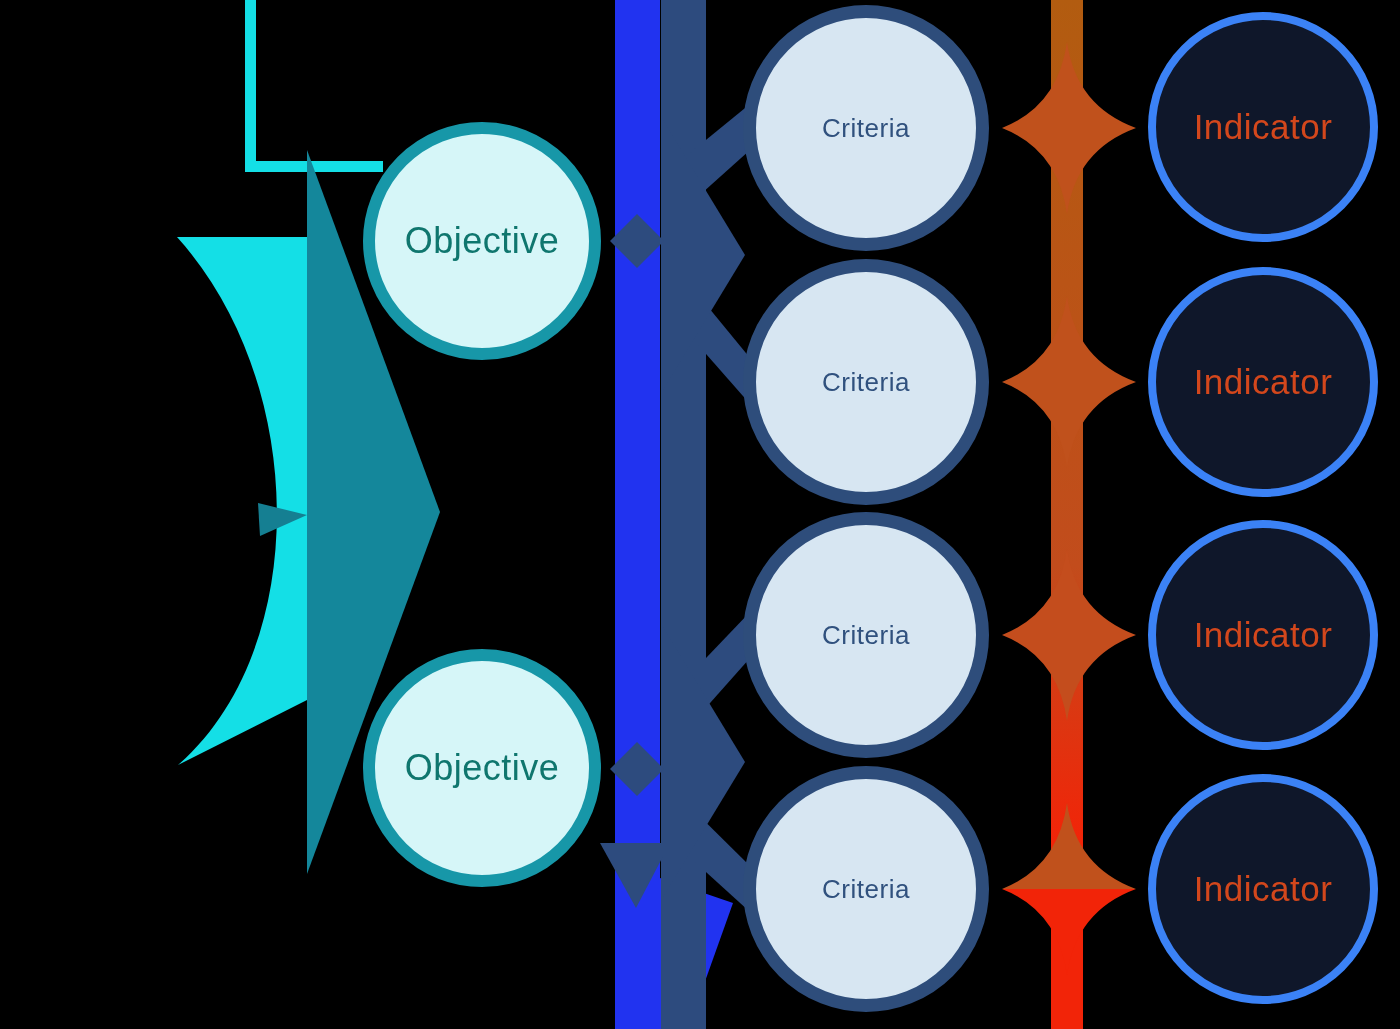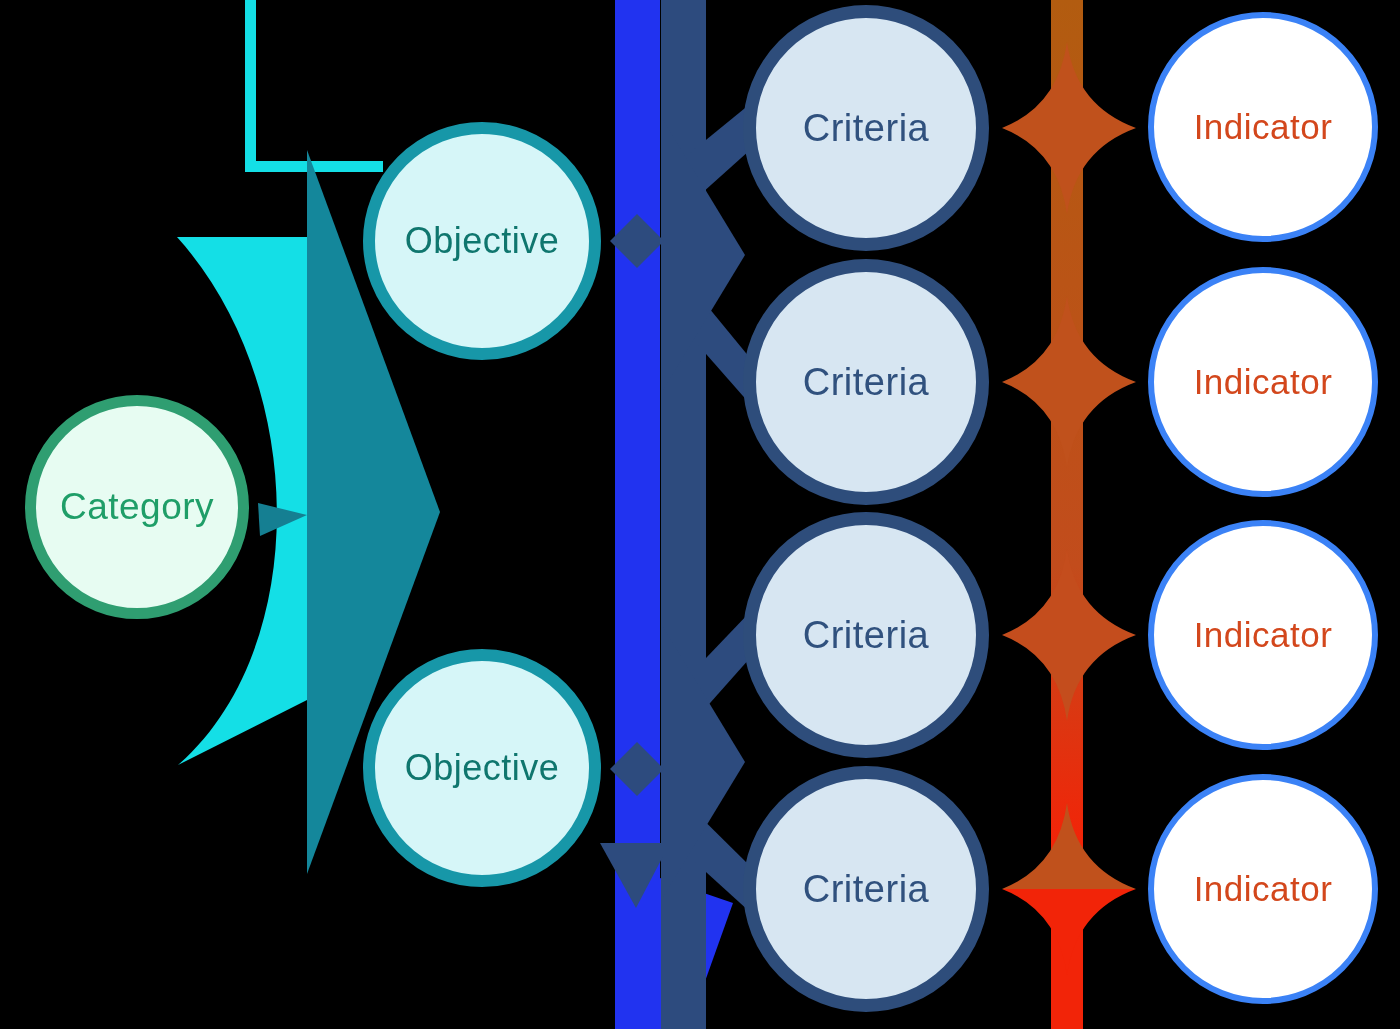--- a/index.html
+++ b/index.html
@@ -18,29 +18,29 @@
     background:#e7fcf2;border:11px solid #2f9e71;color:#1f9e68;font-size:37px;
   }
   .node-objective{
     left:363px;width:238px;height:238px;
     background:#d6f6f8;border:12px solid #1797a8;color:#0f766e;font-size:36px;
   }
   .node-objective.row-0{top:122px;}
   .node-objective.row-1{top:649px;}
   .node-criteria{
     left:743px;width:246px;height:246px;
-    background:#d7e6f2;border:13px solid #2e4d7b;color:#30517e;font-size:38px;text-align:center;
+    background:#d7e6f2;border:13px solid #2e4d7b;color:#30517e;font-size:26px;text-align:center;
   }
   .node-criteria.row-0{top:5px;}
   .node-criteria.row-1{top:259px;}
   .node-criteria.row-2{top:512px;}
   .node-criteria.row-3{top:766px;}
   .node-indicator{
     left:1148px;width:230px;height:230px;
-    background:#ffffff;border:6px solid #3b82f6;color:#d3471c;font-size:35px;
+    background:#0f172a;border:8px solid #3b82f6;color:#d3471c;font-size:35px;
   }
   .node-indicator.row-0{top:12px;}
   .node-indicator.row-1{top:267px;}
   .node-indicator.row-2{top:520px;}
   .node-indicator.row-3{top:774px;}
 </style>
 </head>
 <body>
 
 <div id="stage">
@@ -78,23 +78,20 @@
 
     <rect x="1051" y="0" width="32" height="1029" fill="url(#spineGrad)"></rect>
 
     <path d="M1002,128 Q1058,106 1067,42 Q1076,106 1136,128 Q1076,150 1067,214 Q1058,150 1002,128 Z" fill="#c0511c"></path>
     <path d="M1002,382 Q1058,360 1067,296 Q1076,360 1136,382 Q1076,404 1067,468 Q1058,404 1002,382 Z" fill="#c0511c"></path>
     <path d="M1002,635 Q1058,613 1067,549 Q1076,613 1136,635 Q1076,657 1067,721 Q1058,657 1002,635 Z" fill="#c44d1d"></path>
     <path d="M1002,889 Q1058,867 1067,803 Q1076,867 1136,889 Z" fill="#c0511c"></path>
     <path d="M1002,889 Q1058,911 1067,975 Q1076,911 1136,889 Z" fill="#f22408"></path>
   </svg>
 
-  <div class="node node-category">
-    <span>Category</span>
-  </div>
 
   <div class="node node-objective row-0">
     <span>Objective</span>
   </div>
   <div class="node node-objective row-1">
     <span>Objective</span>
   </div>
 
   <div class="node node-criteria row-0">
     <span>Criteria</span>

